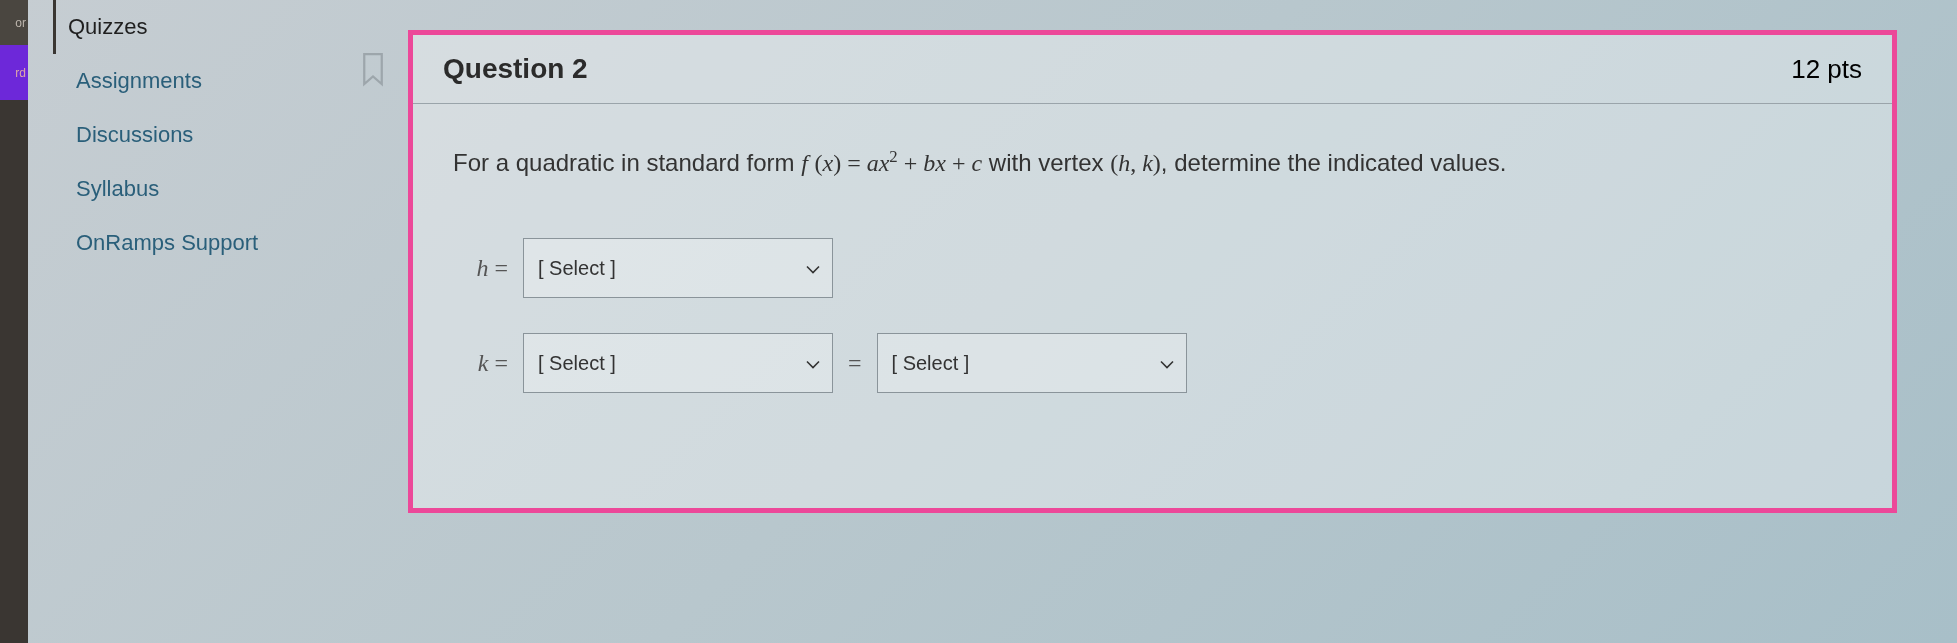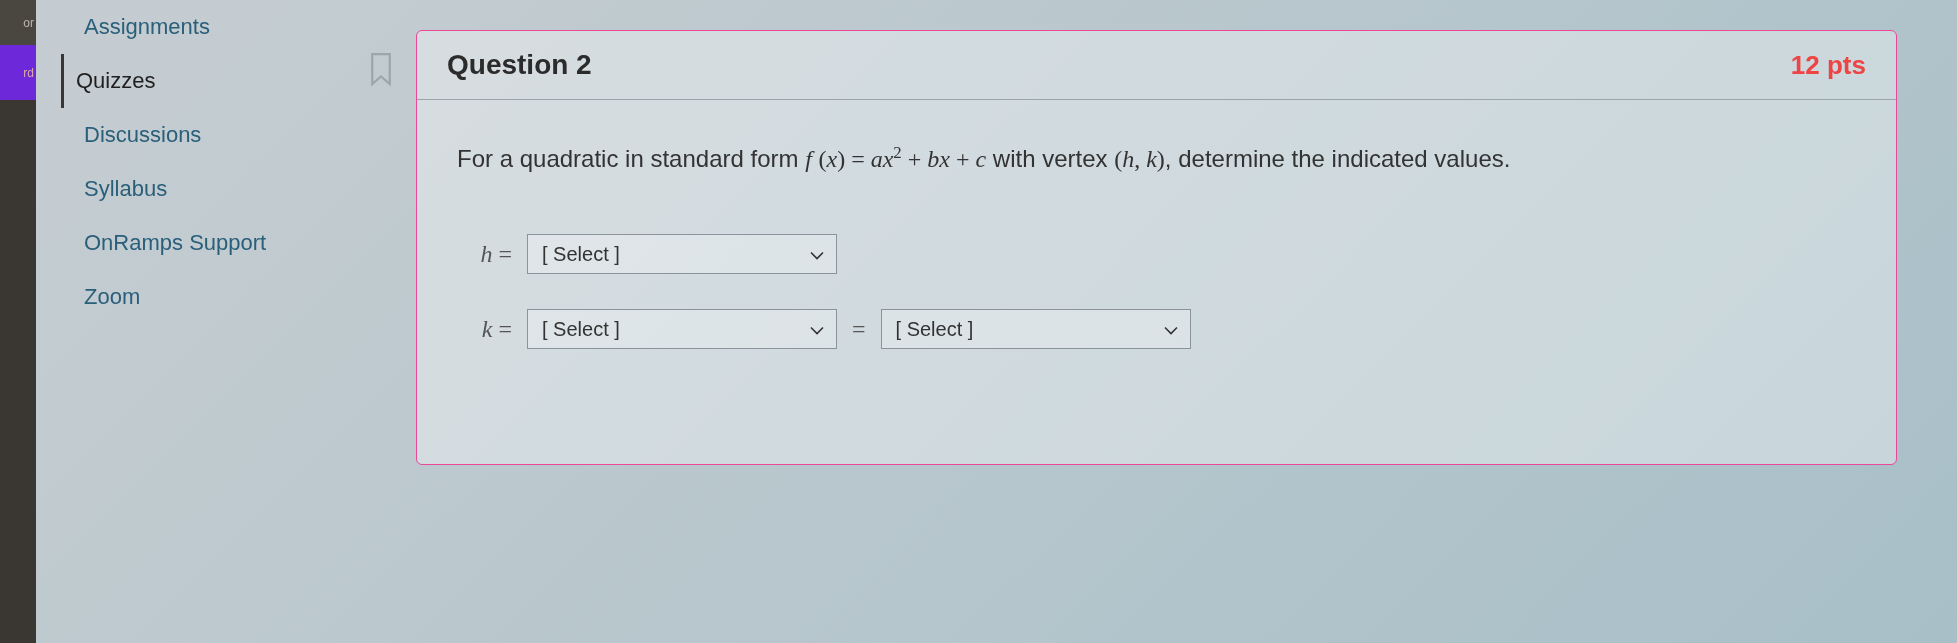--- a/index.html
+++ b/index.html
@@ -5,21 +5,21 @@
     * { box-sizing: border-box; margin: 0; padding: 0; }
     body {
       font-family: -apple-system, BlinkMacSystemFont, "Segoe UI", Helvetica, Arial, sans-serif;
       background: linear-gradient(135deg, #c6cdd2 0%, #b8c7cd 50%, #a8bfc8 100%);
       width: 1957px;
       height: 643px;
       display: flex;
       overflow: hidden;
     }
     .left-rail {
-      width: 36px;
+      width: 28px;
       display: flex;
       flex-direction: column;
       flex-shrink: 0;
     }
     .rail-top {
       height: 45px;
       background: #4a4640;
       color: #bdb6ad;
       font-size: 12px;
       display: flex;
@@ -69,39 +69,39 @@
       gap: 20px;
     }
     .bookmark-icon {
       margin-top: 20px;
       flex-shrink: 0;
       opacity: 0.5;
     }
     .question-card {
       flex: 1;
       background: rgba(255,255,255,0.35);
-      border: 1px solid #ec4899;
-      border-radius: 6px;
+      border: 5px solid #ec4899;
+      border-radius: 0;
     }
     .question-header {
       display: flex;
       justify-content: space-between;
       align-items: center;
       padding: 18px 30px;
       border-bottom: 1px solid #9aa4aa;
     }
     .question-title {
       font-size: 28px;
       font-weight: 700;
       color: #2b2b2b;
     }
     .question-points {
       font-size: 26px;
-      font-weight: 700;
-      color: #ef4444;
+      font-weight: 400;
+      color: #000000;
     }
     .question-body {
       padding: 40px 40px 80px 40px;
     }
     .prompt {
       font-size: 24px;
       color: #333;
       line-height: 1.6;
       margin-bottom: 56px;
     }
@@ -131,21 +131,21 @@
       text-align: right;
     }
     .eq {
       font-family: "Times New Roman", serif;
       color: #555;
       font-style: normal;
     }
     .select-box {
       position: relative;
       width: 310px;
-      height: 40px;
+      height: 60px;
       border: 1px solid #8a949a;
       background: rgba(255,255,255,0.25);
       display: flex;
       align-items: center;
       padding: 0 14px;
       font-size: 20px;
       color: #333;
       cursor: pointer;
     }
     .select-chevron {
@@ -158,26 +158,25 @@
 </head>
 <body>
 
 <div class="left-rail">
   <div class="rail-top">or</div>
   <div class="rail-red">rd</div>
   <div class="rail-rest"></div>
 </div>
 
 <nav class="sidebar">
+  <div class="sidebar-item active">Quizzes</div>
   <div class="sidebar-item">Assignments</div>
-  <div class="sidebar-item active">Quizzes</div>
   <div class="sidebar-item">Discussions</div>
   <div class="sidebar-item">Syllabus</div>
   <div class="sidebar-item">OnRamps Support</div>
-  <div class="sidebar-item">Zoom</div>
 </nav>
 
 <main class="main">
   <span class="bookmark-icon">
     <svg width="30" height="38" viewBox="0 0 24 30" fill="none" stroke="#7a8288" stroke-width="1.8">
       <path d="M5 3 h14 a0 0 0 0 1 0 0 v24 l-7 -6 l-7 6 v-24 a0 0 0 0 1 0 0 z"></path>
     </svg>
   </span>
 
   <section class="question-card">

